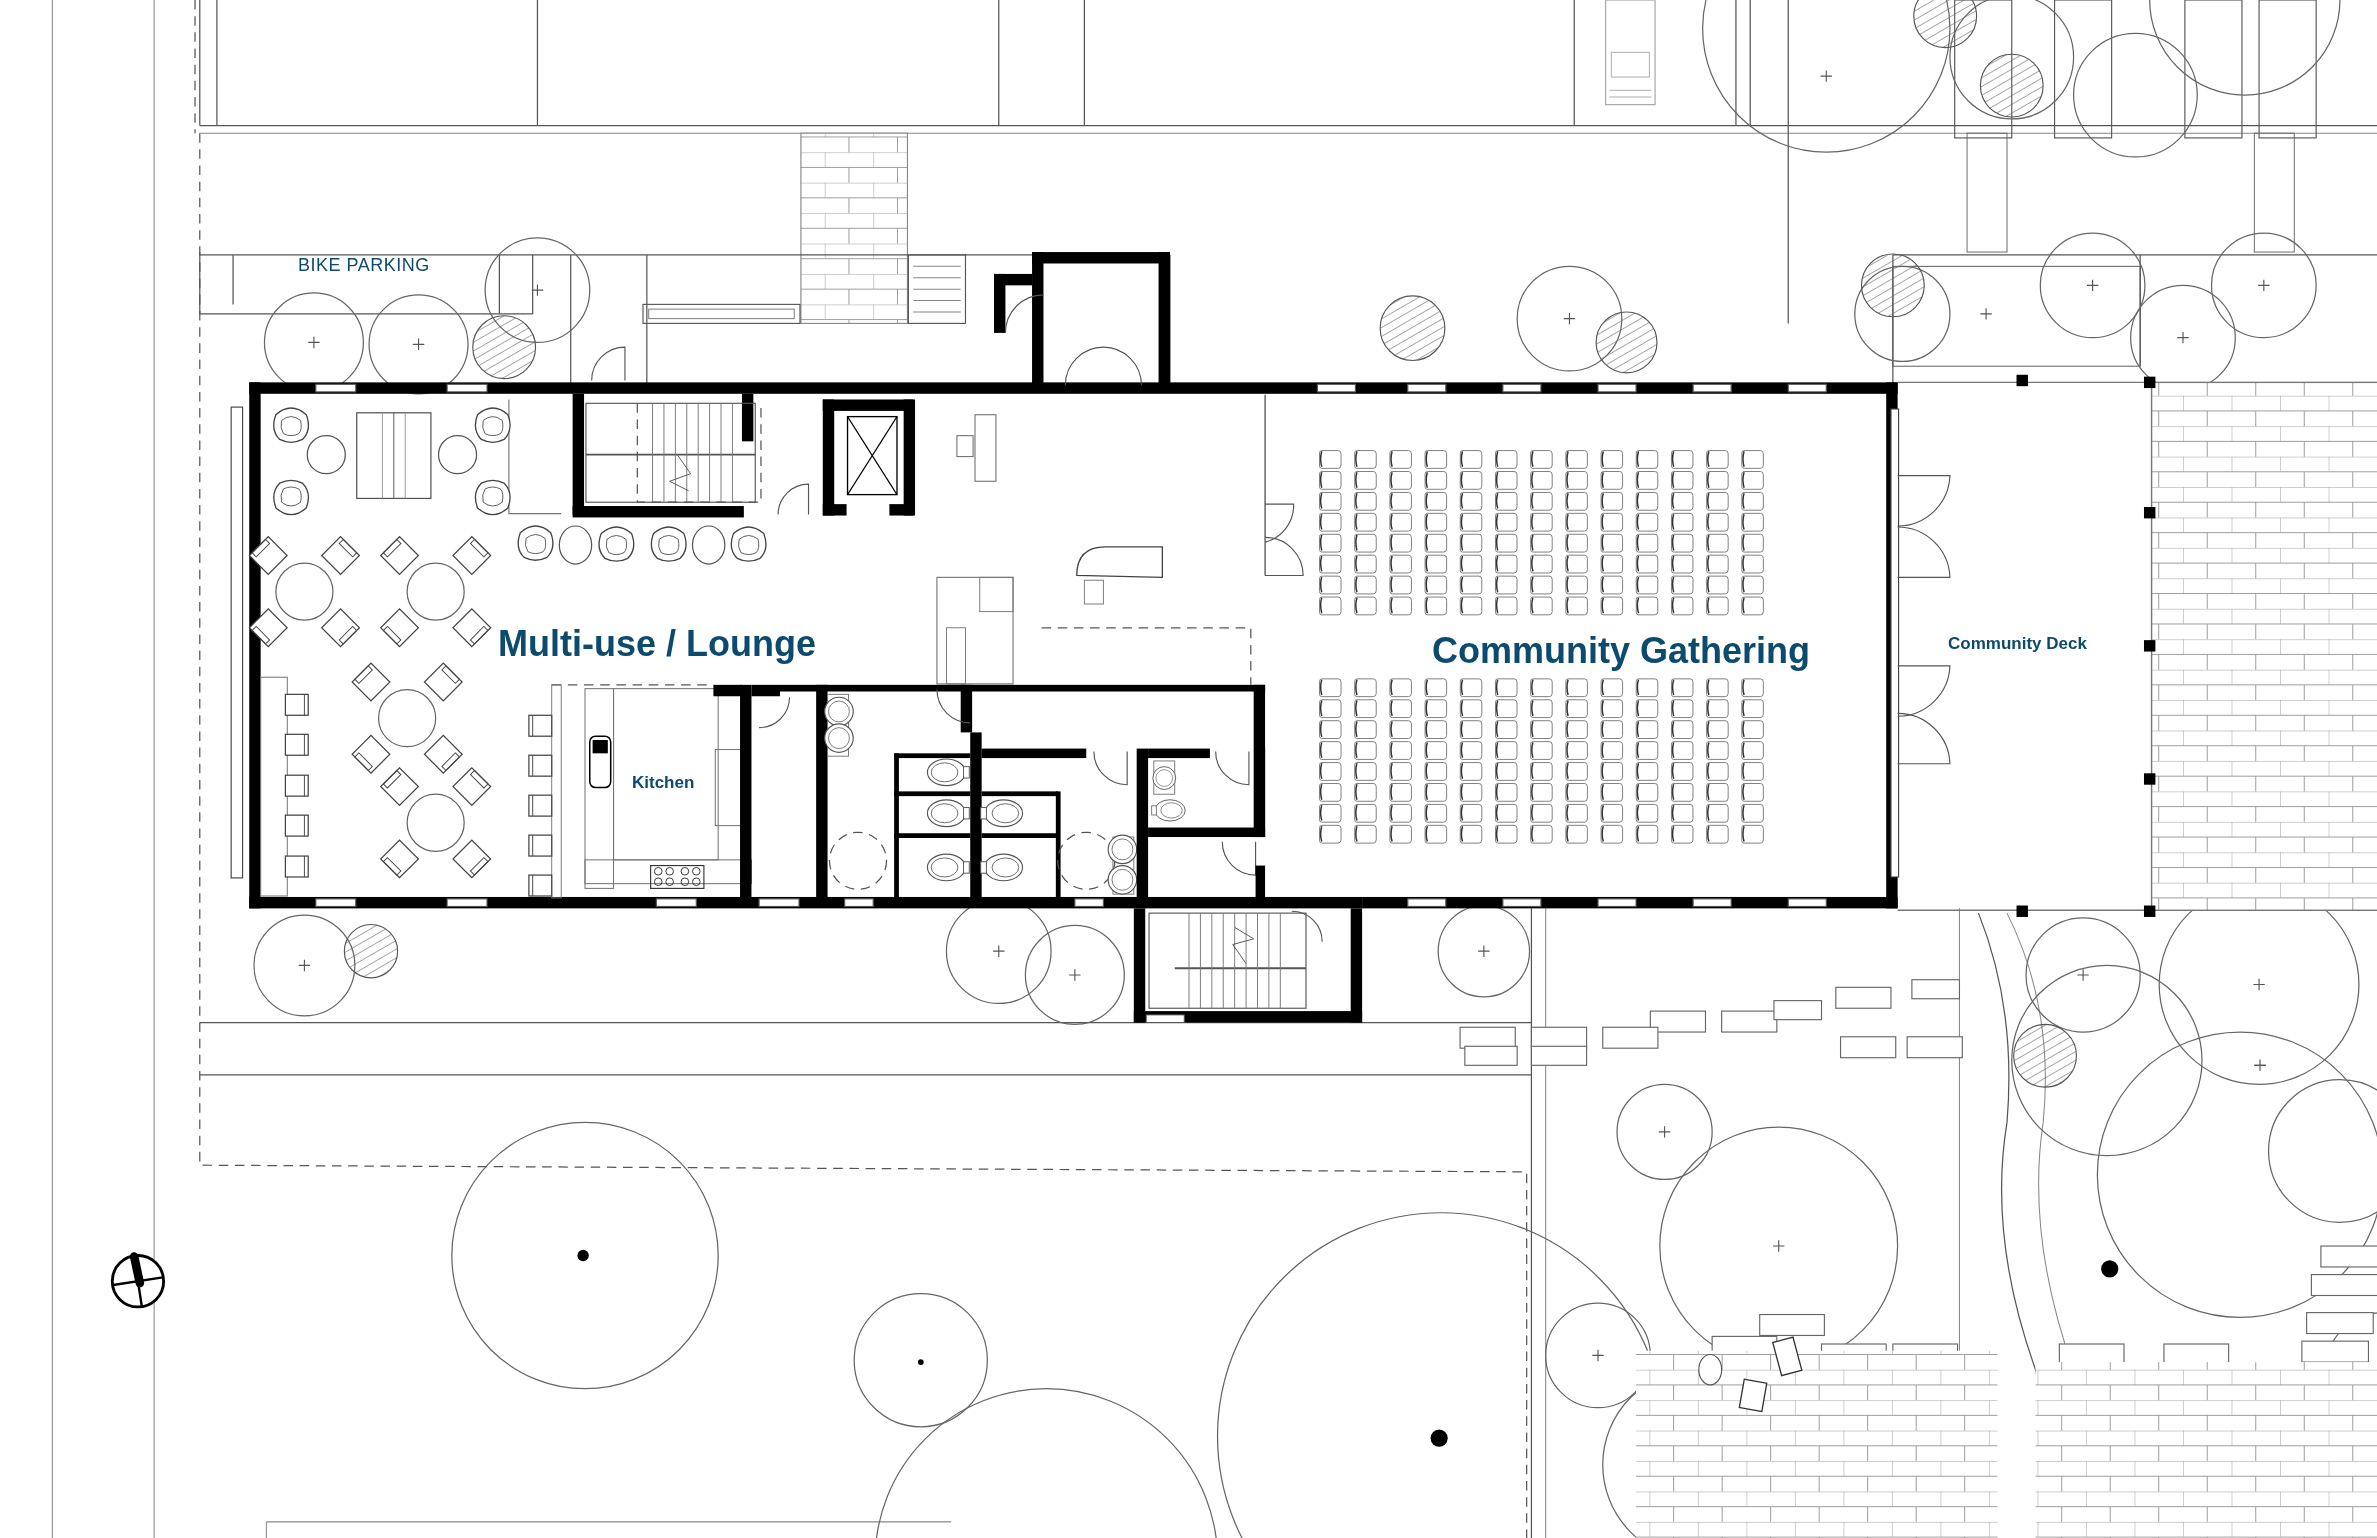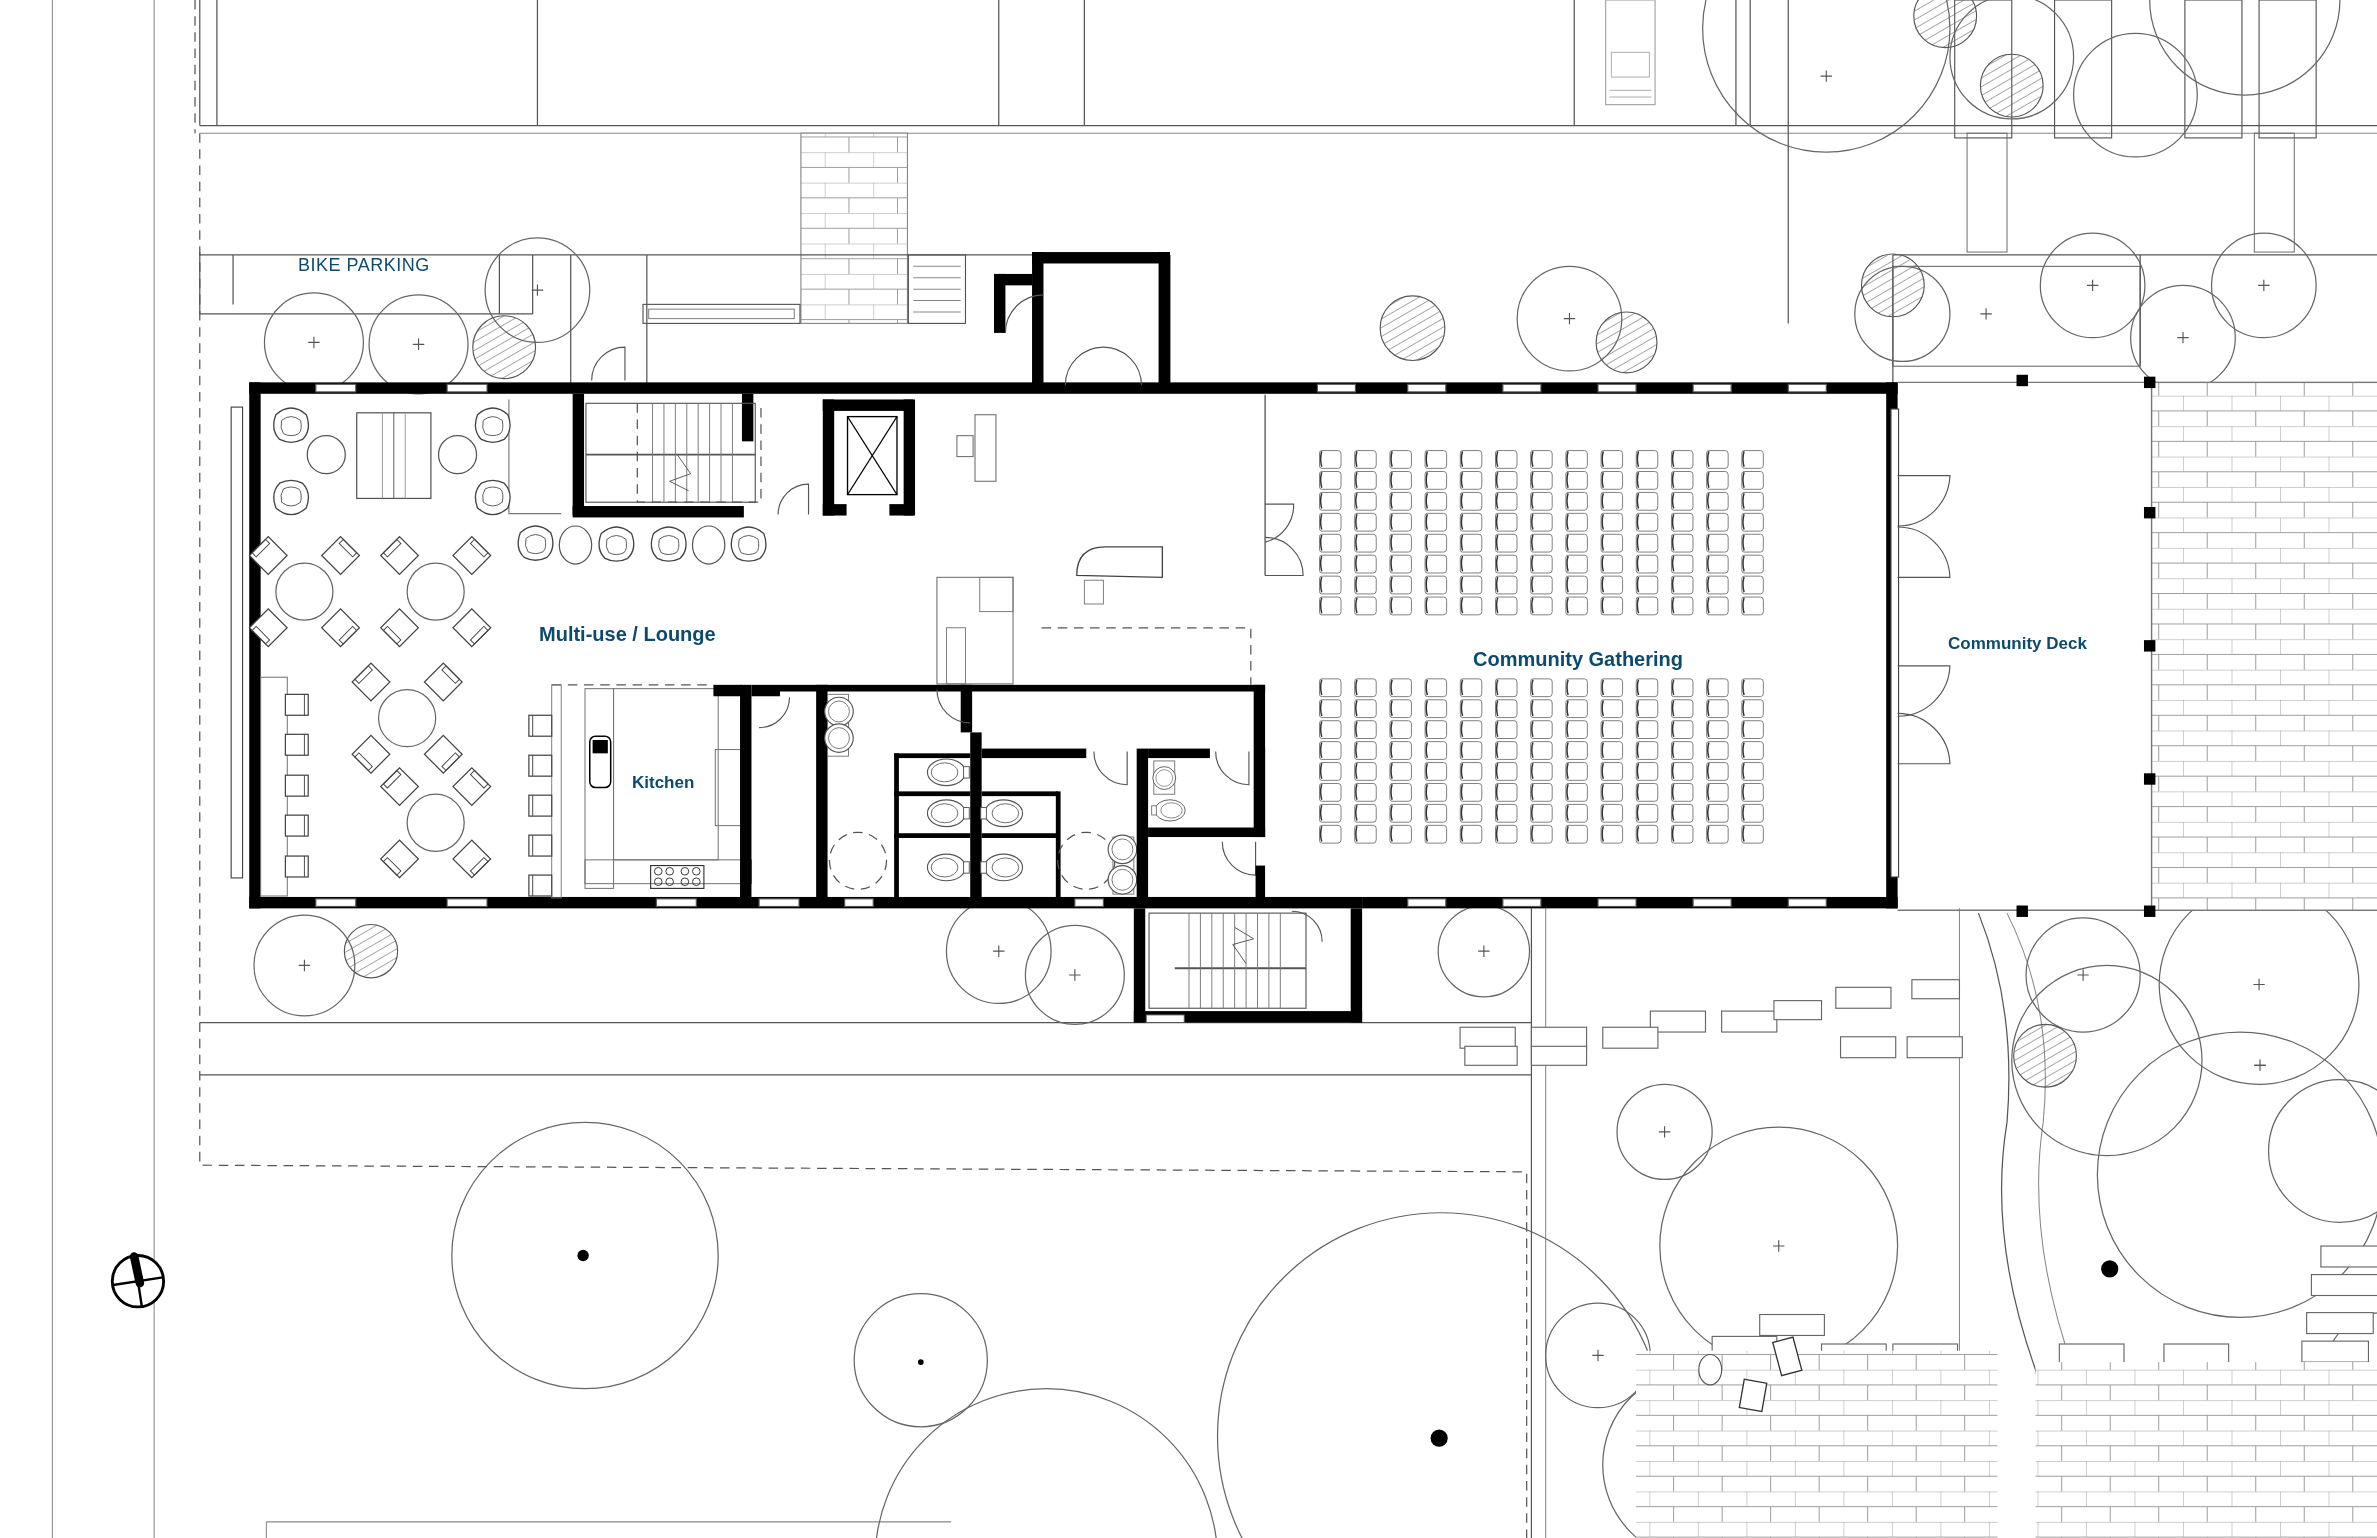--- a/index.html
+++ b/index.html
@@ -1,19 +1,19 @@
 <!DOCTYPE html>
 <html style="font-size:15px"><head>
 <meta charset="utf-8">
 <style>
   html, body { margin:0; padding:0; background:#ffffff; }
   body { width:2378px; height:1539px; overflow:hidden; position:relative; font-family:"Liberation Sans", sans-serif; }
   #plan { position:absolute; left:0; top:0; width:2378px; height:1539px; }
   .lbl { position:absolute; color:#0c4a6e; font-family:"Liberation Sans", sans-serif; white-space:nowrap; }
-  .lbl-big { font-size:20px; font-weight:bold;margin-left:41px; }
+  .lbl-big { font-size:36px; font-weight:bold; }
   .lbl-med { font-size:17px; font-weight:bold; }
   .lbl-sm { font-size:18px; font-weight:normal; letter-spacing:0.5px; }
   .thin { stroke:#555; stroke-width:1.3; fill:none; }
   .lite { stroke:#888; stroke-width:1.1; fill:none; }
   .wall { fill:#000; }
   .tree { stroke:#666; stroke-width:1.3; fill:none; }
   .hatch { stroke:#555; stroke-width:1.2; fill:url(#hatchPat); }
   .door { stroke:#555; stroke-width:1.2; fill:none; }
   .dash { stroke:#555; stroke-width:1.3; fill:none; stroke-dasharray:10 7; }
 </style>
@@ -705,15 +705,15 @@
     <circle cx="0" cy="0" r="27" fill="#fff" stroke="#000" stroke-width="3"></circle>
     <line x1="-26" y1="4" x2="26" y2="-4" stroke="#000" stroke-width="2.5"></line>
     <line x1="-4" y1="-26" x2="4" y2="26" stroke="#000" stroke-width="2.5"></line>
     <line x1="-4" y1="-26" x2="2" y2="2" stroke="#000" stroke-width="9" stroke-linecap="round"></line>
   </g>
 </svg>
 
 <div class="lbl lbl-sm" style="left:298px; top:255px;">BIKE PARKING</div>
 <div class="lbl lbl-big" style="left:498px; top:623px;">Multi-use / Lounge</div>
 <div class="lbl lbl-med" style="left:632px; top:773px;text-align:right;">Kitchen</div>
-<div class="lbl lbl-big" style="left:1432px; top:648px;">Community Gathering</div>
+<div class="lbl lbl-big" style="left:1432px; top:630px;">Community Gathering</div>
 <div class="lbl lbl-med" style="left:1948px; top:634px;">Community Deck</div>
 
 
 </body></html>

